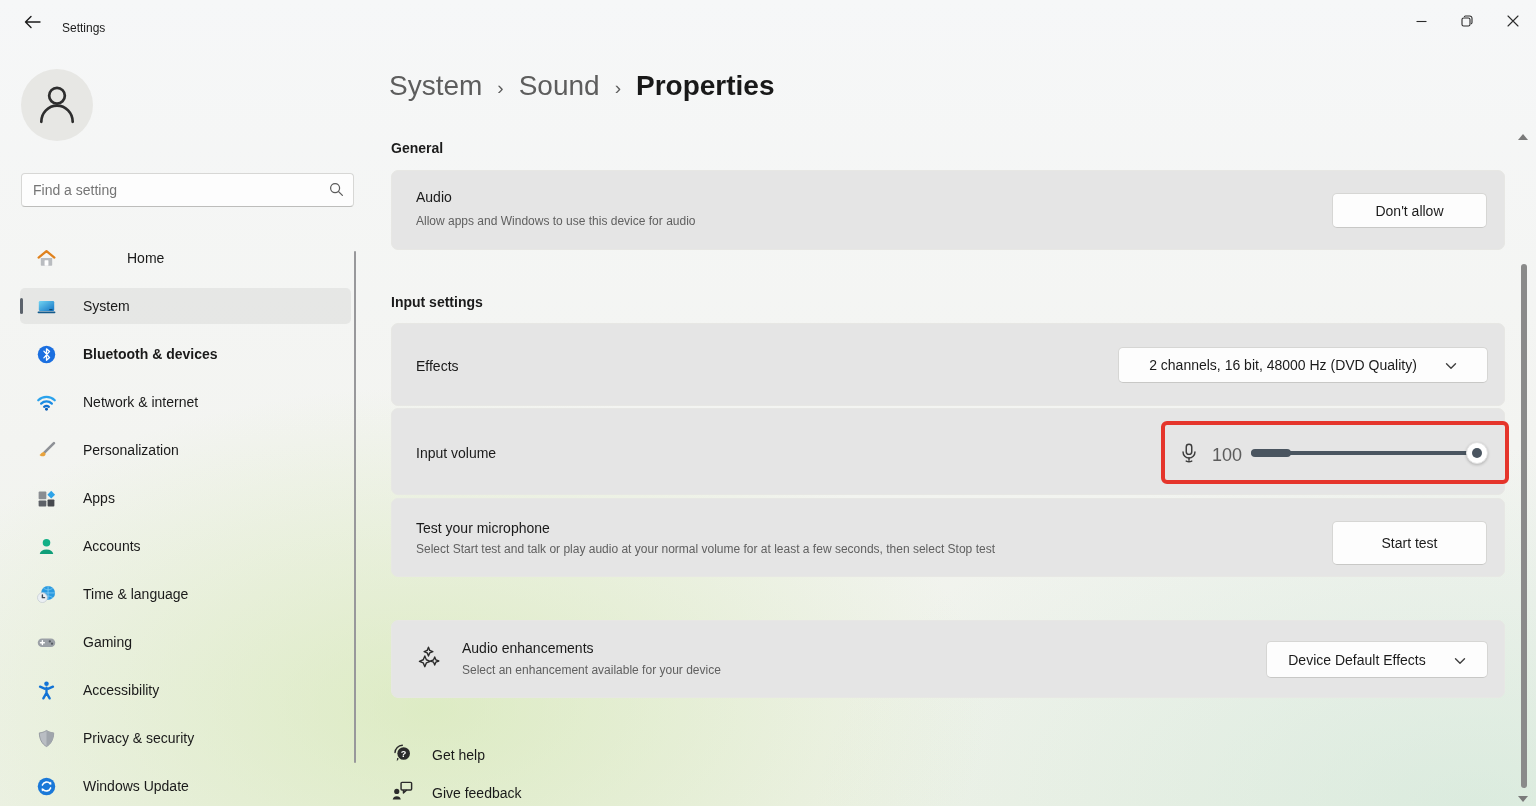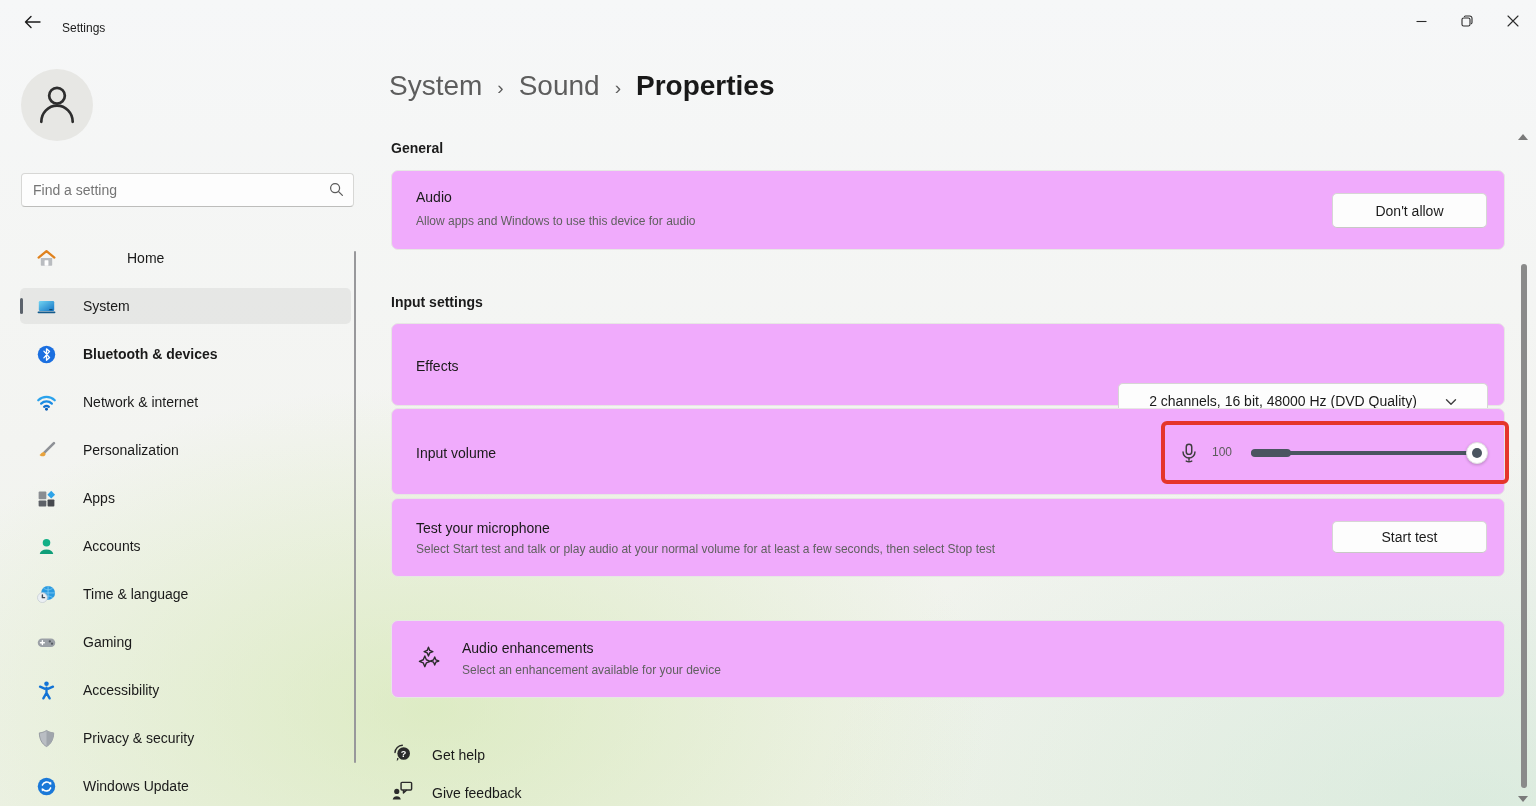--- a/index.html
+++ b/index.html
@@ -42,32 +42,32 @@
 
   
   .breadcrumb { left:389px; top:70px; display:flex; align-items:center; }
   .crumb { font-size:28px; color:#5d5d5d; cursor:pointer; }
   .crumb.current { color:#191919; font-weight:600; cursor:default; }
   .crumb-sep { font-size:19px; color:#5d5d5d; margin:3px 15px 0 15px; }
 
   .section-header { font-size:14px; font-weight:700; color:#1b1b1b; }
 
   
-  .card { position:absolute; left:391px; width:1114px; background:#f0abfc; border:1px solid #e7e7e4; border-radius:7px; }
+  .card { position:absolute; left:391px; width:1114px; background:#e5e5e5; border:1px solid #e7e7e4; border-radius:7px; }
   .card-title { position:absolute; left:24px; font-size:14px; color:#1a1a1a; }
   .card-sub { position:absolute; left:24px; font-size:12px; color:#606060; }
   .btn {
     position:absolute; background:#fdfdfd; border:1px solid #d6d6d4; border-bottom-color:#c8c8c6; border-radius:5px;
     font-size:14px; color:#1b1b1b; display:flex; align-items:center; justify-content:center; cursor:pointer; font-family:inherit;
   }
-  .dropdown { gap:28px;margin-top:36px; }
+  .dropdown { gap:28px; }
 
   
   .highlight-box { position:absolute; border:4px solid #e5352b; border-radius:6px; }
-  .vol-value { position:absolute; font-size:12px; color:#5c5c5c; }
+  .vol-value { position:absolute; font-size:18px; color:#5c5c5c; }
   .slider-track { position:absolute; height:4px; border-radius:2px; background:#4a5560; }
   .slider-fill-head { position:absolute; height:8px; border-radius:4px; background:#4a5560; }
   .slider-thumb {
     position:absolute; width:22px; height:22px; border-radius:50%; background:#ffffff;
     border:1px solid #e2e2e2; box-shadow:0 1px 3px rgba(0,0,0,0.22); display:flex; align-items:center; justify-content:center; cursor:pointer;
   }
   .slider-thumb-dot { width:10px; height:10px; border-radius:50%; background:#4a5560; }
 
   .footer-row { position:absolute; left:391px; display:flex; align-items:center; gap:18px; cursor:pointer; }
   .footer-label { font-size:14px; color:#1a1a1a; }
@@ -299,31 +299,37 @@
   <div class="slider-fill-head" style="left: 859px; top: 40px; width: 40px; background: rgb(74, 85, 96);"></div>
   <div class="slider-thumb" style="left:1074px; top:33px;">
     <div class="slider-thumb-dot" style="background: rgb(74, 85, 96);"></div>
   </div>
   <div class="highlight-box" style="left: 769px; top: 12px; width: 348px; height: 63px; border-color: rgb(229, 53, 43);"></div>
 </div>
 
 <div class="card" style="top:498px; height:79px;">
   <div class="card-title" style="top:21px;">Test your microphone</div>
   <div class="card-sub" style="top:43px;">Select Start test and talk or play audio at your normal volume for at least a few seconds, then select Stop test</div>
-  <button class="btn" style="left:940px; top:22px; width:155px; height:32px;">Start test</button>
+  <button class="btn" style="left:940px; top:22px; width:155px; height:44px;">Start test</button>
 </div>
 
 <div class="card" style="top:620px; height:78px;">
   <span class="abs" style="left:26px; top:25px;"><svg width="23" height="25" viewBox="0 0 22 24">
         <path d="M10 1.2 L11.2 4.2 L14.2 5.4 L11.2 6.6 L10 9.6 L8.8 6.6 L5.8 5.4 L8.8 4.2 Z" fill="none" stroke="#2b2b2b" stroke-width="1.3" stroke-linejoin="round"></path>
         <path d="M6.5 9.5 L8 13.2 L11.7 14.7 L8 16.2 L6.5 19.9 L5 16.2 L1.3 14.7 L5 13.2 Z" fill="none" stroke="#2b2b2b" stroke-width="1.3" stroke-linejoin="round"></path>
         <path d="M16 10.5 L17.1 13.3 L19.9 14.4 L17.1 15.5 L16 18.3 L14.9 15.5 L12.1 14.4 L14.9 13.3 Z" fill="none" stroke="#2b2b2b" stroke-width="1.3" stroke-linejoin="round"></path>
       </svg></span>
   <div class="card-title" style="left:70px; top:19px;">Audio enhancements</div>
   <div class="card-sub" style="left:70px; top:42px;">Select an enhancement available for your device</div>
+  <button class="btn dropdown" style="left:874px; top:20px; width:222px; height:37px;">
+    <span>Device Default Effects</span>
+    <span><svg width="12" height="8" viewBox="0 0 12 8">
+          <path d="M1.5 1.8 L6 6.3 L10.5 1.8" fill="none" stroke="#3f3f3f" stroke-width="1.4" stroke-linecap="round" stroke-linejoin="round"></path>
+        </svg></span>
+  </button>
 </div>
 
 <div class="footer-row" style="top:741px;">
   <span><svg width="23" height="23" viewBox="0 0 24 24">
         <path d="M4.2 12 a8 8 0 0 1 7.6 -7.6" fill="none" stroke="#2b2b2b" stroke-width="1.5" stroke-linecap="round"></path>
         <circle cx="13.2" cy="13" r="6.6" fill="#2b2b2b"></circle>
         <text x="13.2" y="16.4" font-size="9.5" font-weight="bold" fill="#ffffff" text-anchor="middle" font-family="Liberation Sans, sans-serif">?</text>
         <path d="M8.2 18.6 L6 21 L6.4 17.4 Z" fill="#2b2b2b"></path>
       </svg></span>
   <span class="footer-label">Get help</span>

